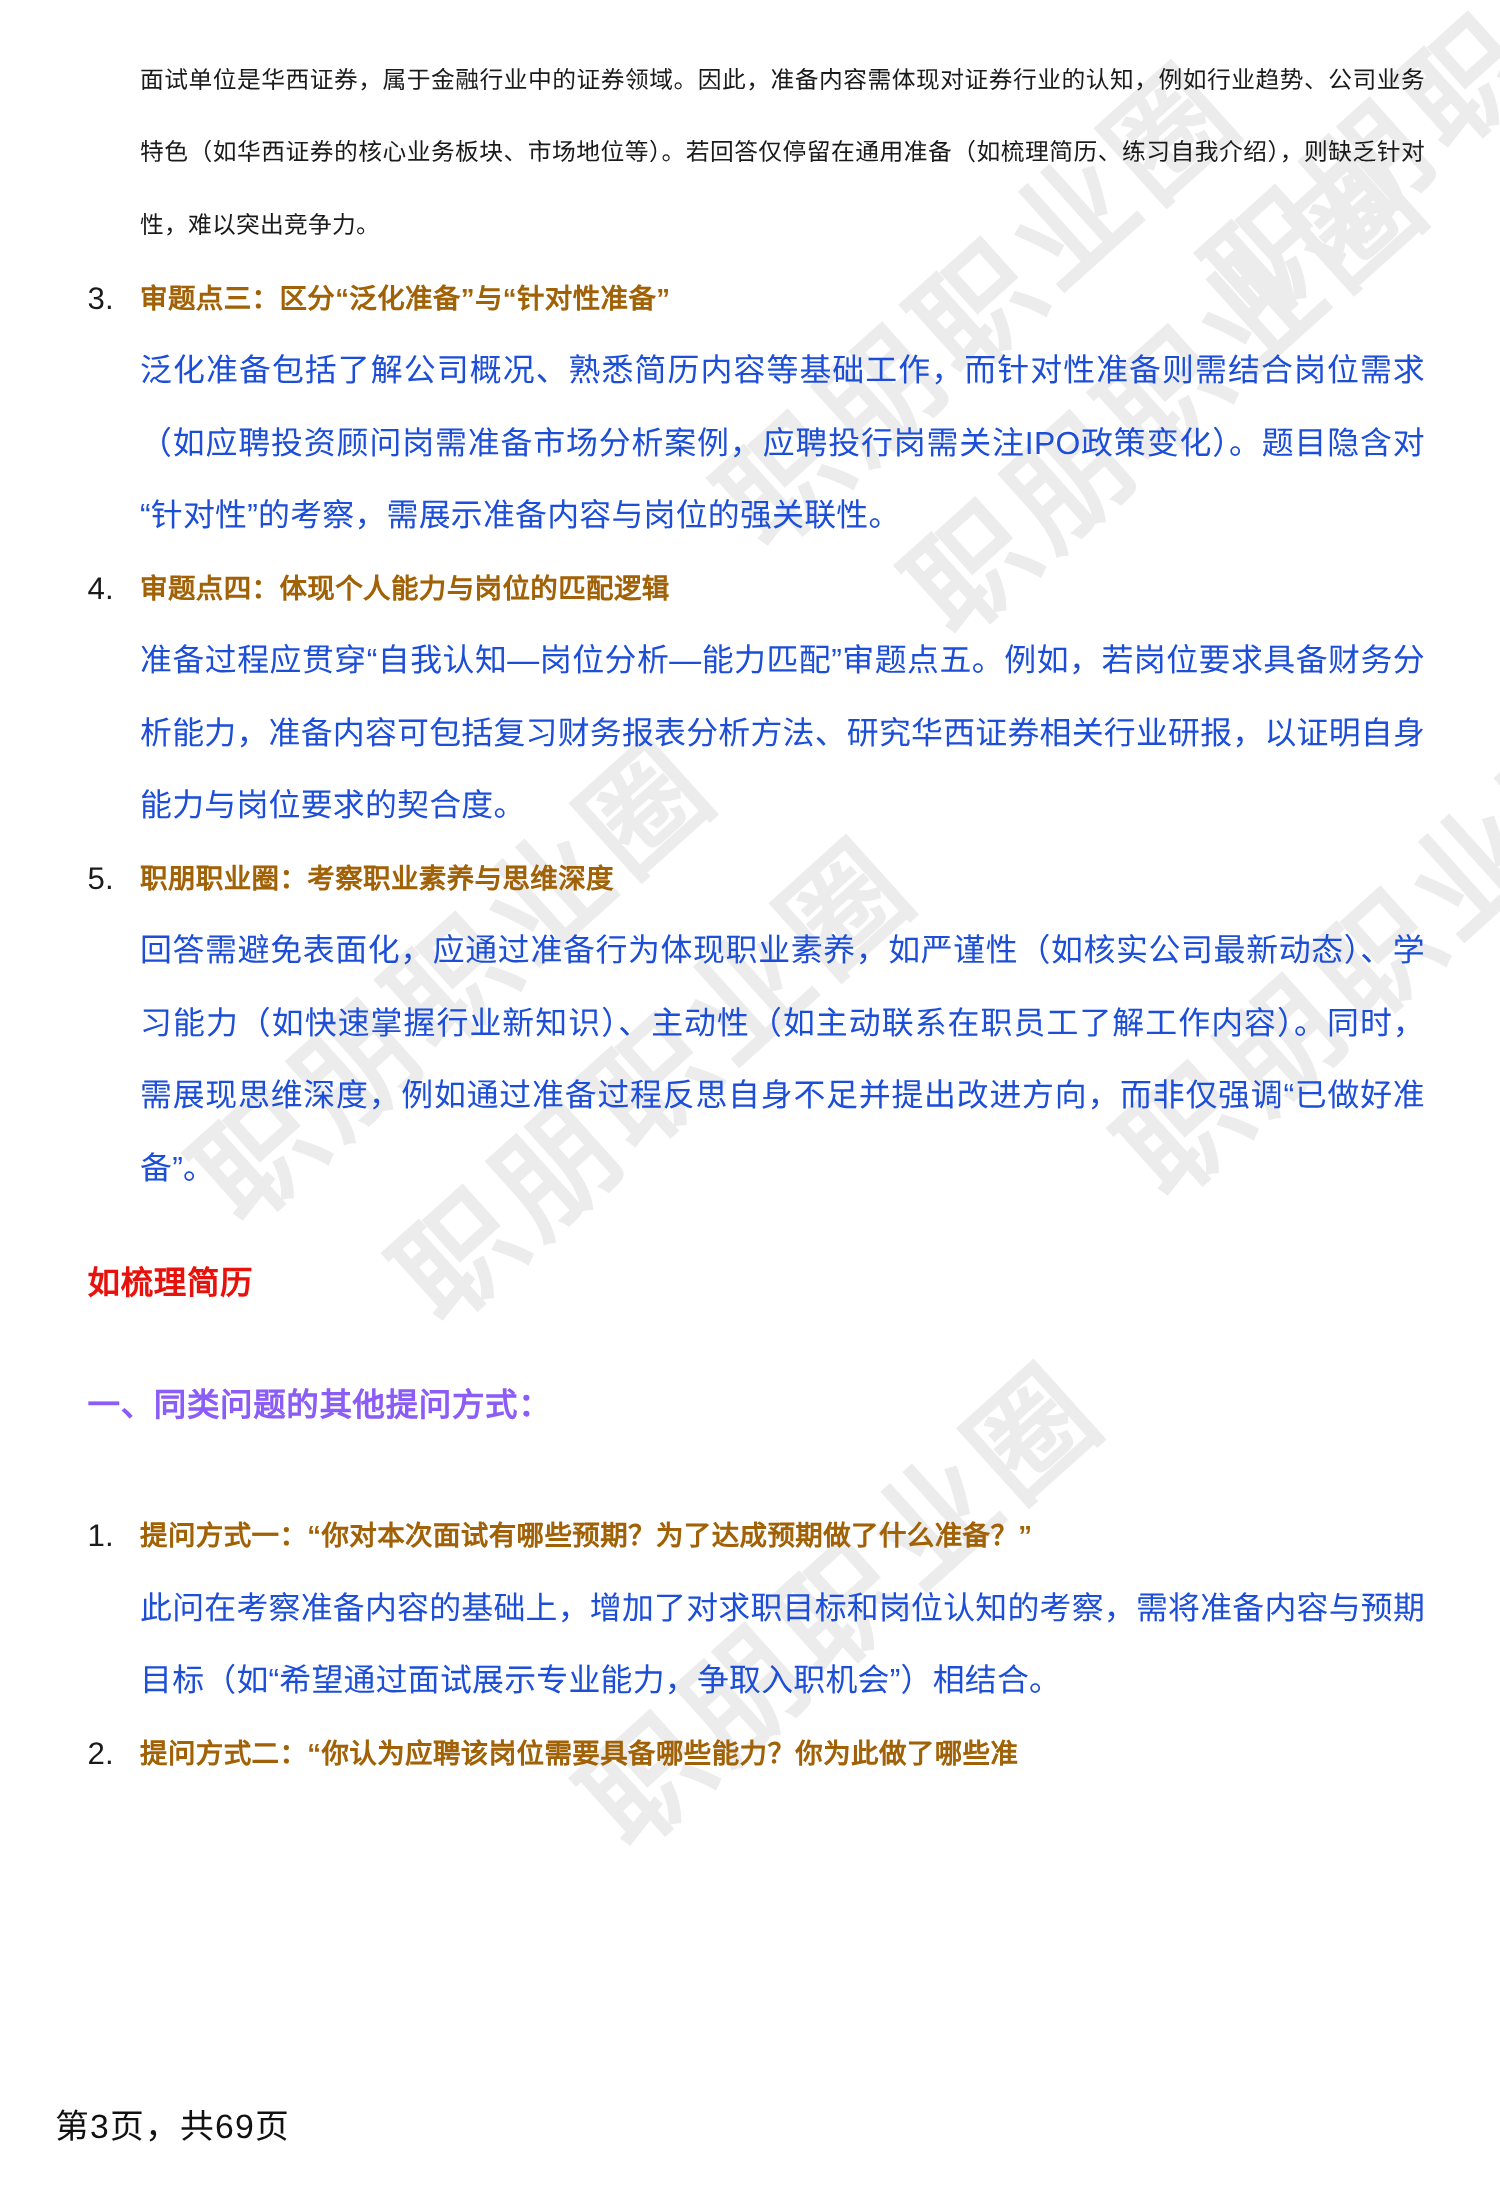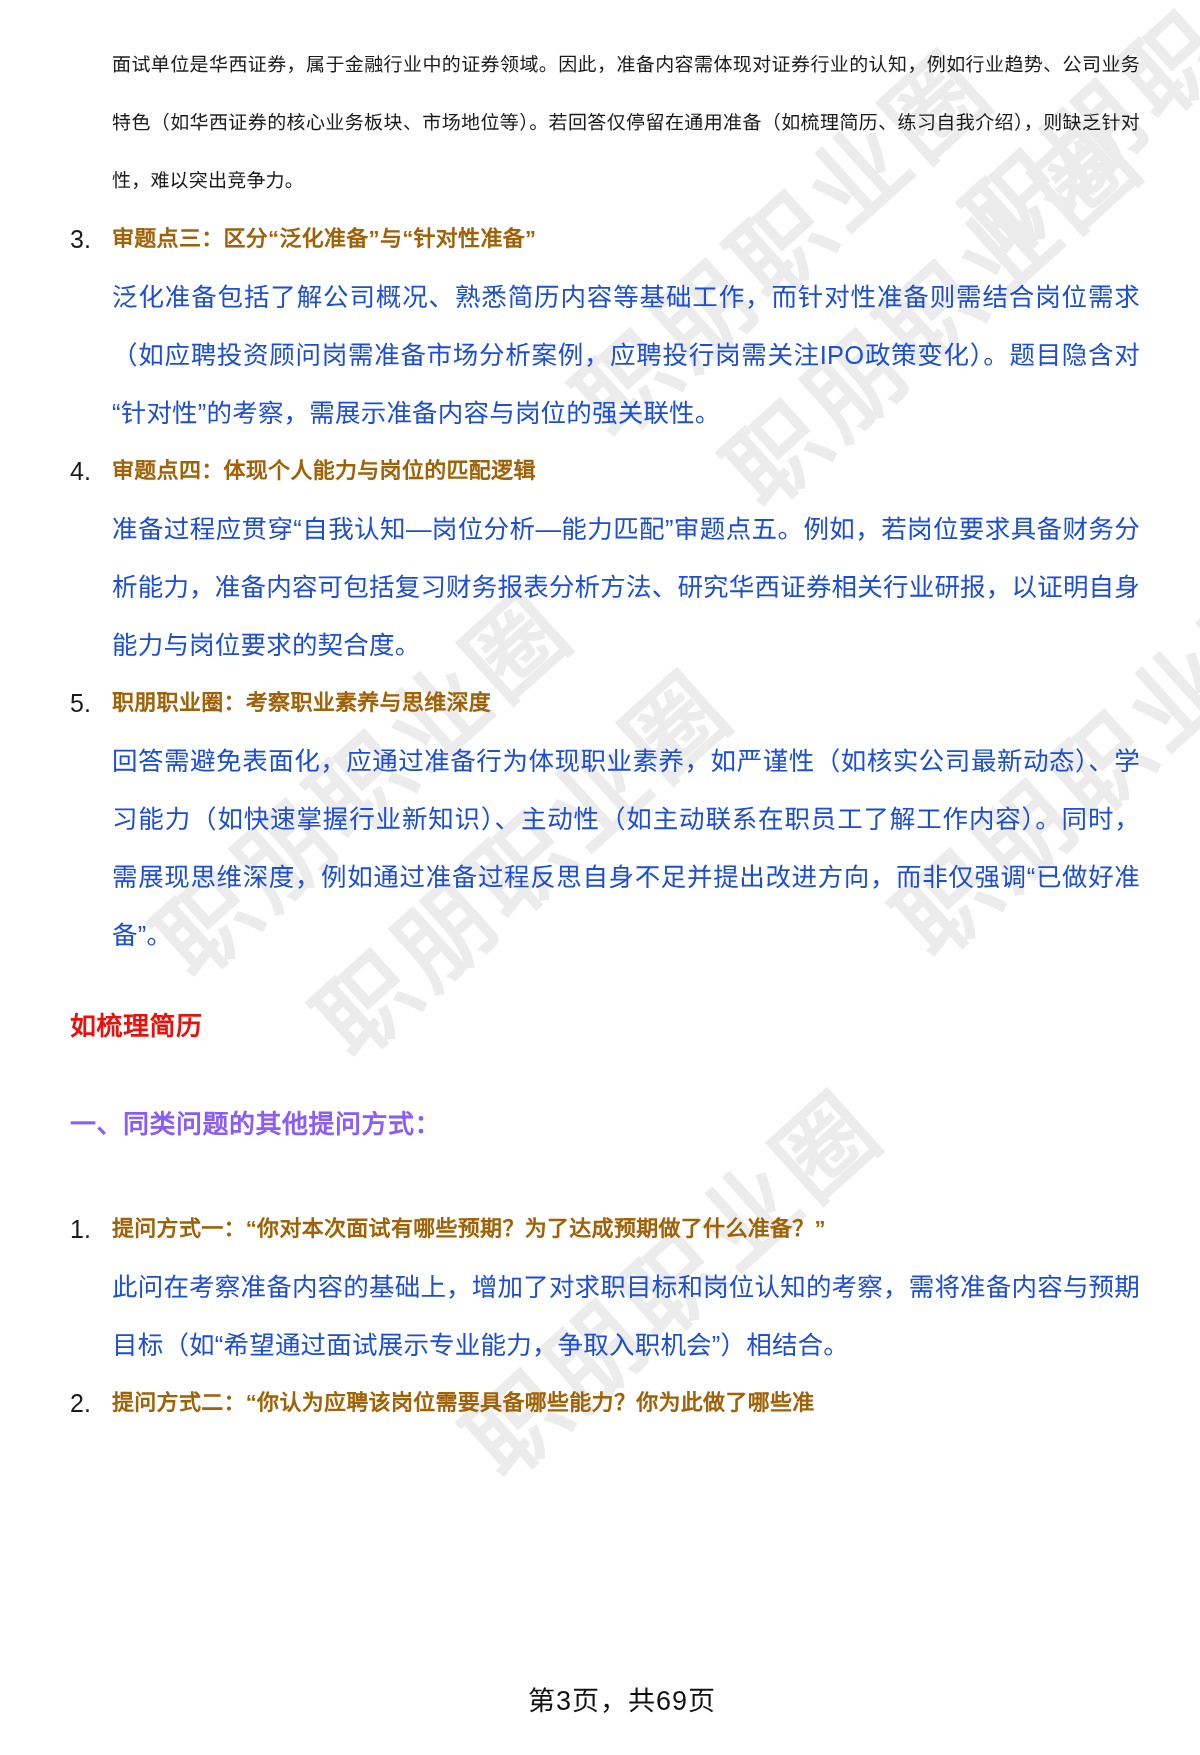--- a/index.html
+++ b/index.html
@@ -120,21 +120,21 @@
 
   .olist.tips {
     margin-top: 56px;
   }
 
   .footer {
     position: absolute;
     left: 0;
     right: 0;
     bottom: 36px;
-    text-align: center;
+    text-align: left;
     font-size: 27px;
     line-height: 36px;
     color: #111111;
     letter-spacing: 1px;
     z-index: 2;
     font-family: "Liberation Sans", "DejaVu Sans", sans-serif;
     padding-left: 44px;
   }
 </style>
 </head>

